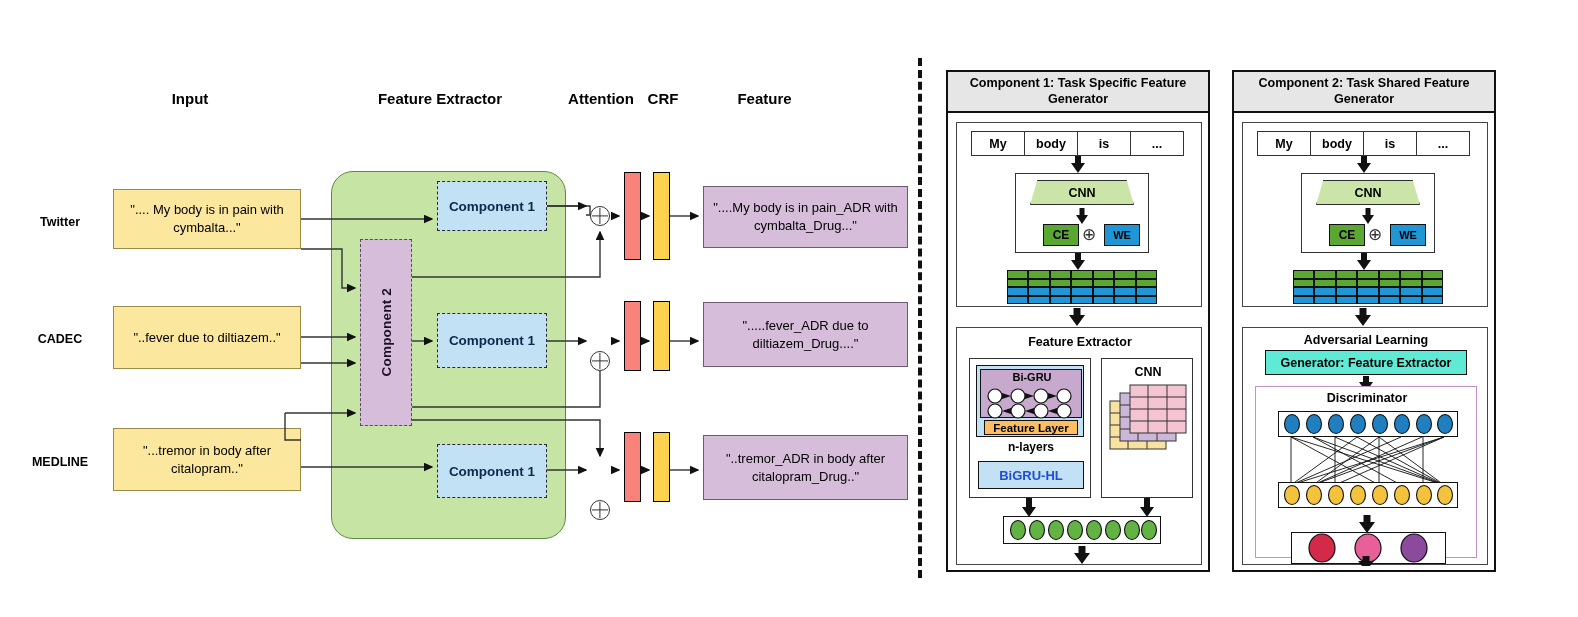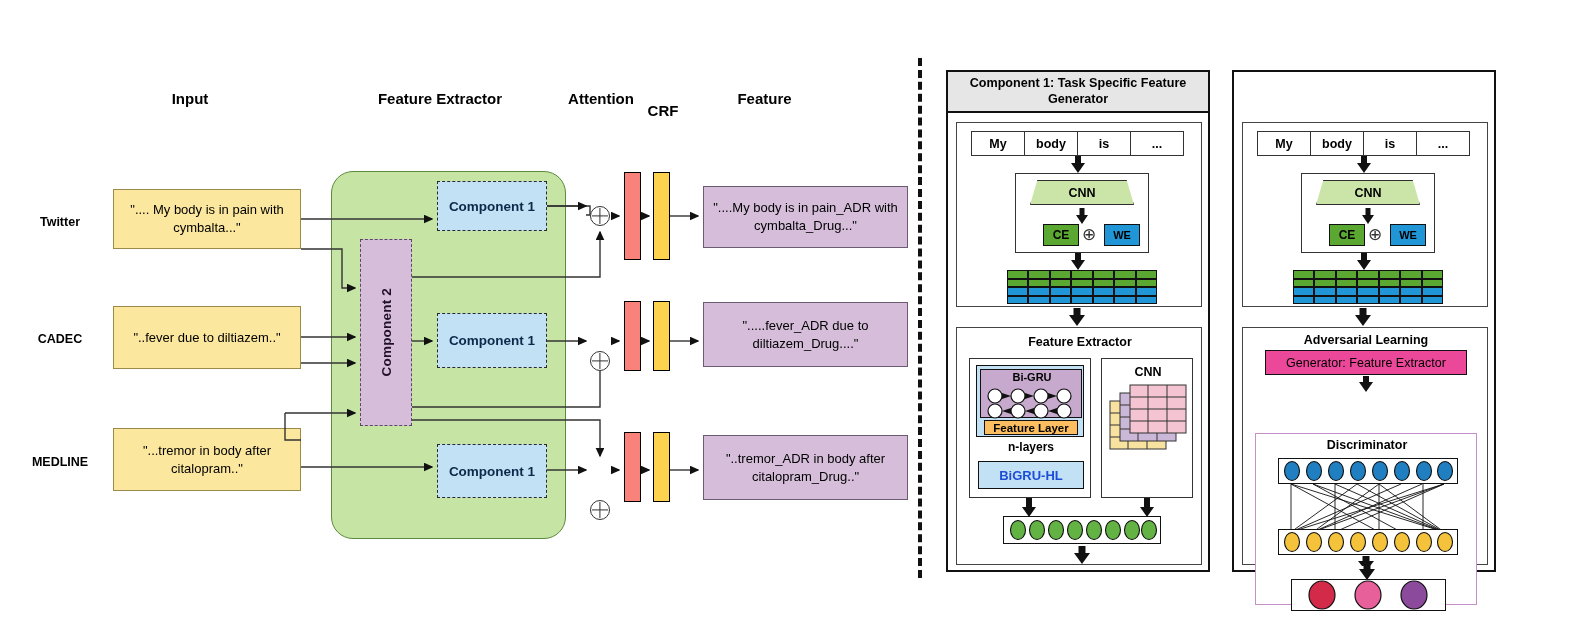--- a/index.html
+++ b/index.html
@@ -105,34 +105,34 @@
     background:#fcbe60; border:1.4px solid #111;
     display:flex; align-items:center; justify-content:center;
     font-size:11.5px; font-weight:bold; color:#000;
   }
   .bigruhl {
     background:#c2e1f5; border:1.5px solid #111;
     display:flex; align-items:center; justify-content:center;
     font-size:13px; font-weight:bold; color:#1d4ed8;
   }
   .genbox {
-    background:#ec4899; border:1.6px solid #111;
-    display:flex; align-items:center; justify-content:center;
-    font-size:12.5px; font-weight:normal; color:#000;text-align:right;
-  }
-  .disc-frame { border:1.6px solid #c58fc9; background:#fff;margin-top:47px; }
+    background:#5eead4; border:1.6px solid #111;
+    display:flex; align-items:center; justify-content:center;
+    font-size:12.5px; font-weight:bold; color:#000;text-align:right;
+  }
+  .disc-frame { border:1.6px solid #c58fc9; background:#fff; }
   .node-row { border:1.8px solid #111; background:#fff; }
 </style>
 </head>
 <body>
 
 <div class="abs col-head" style="left:130px; top:90px; width:120px;">Input</div>
 <div class="abs col-head" style="left:355px; top:90px; width:170px;">Feature Extractor</div>
 <div class="abs col-head" style="left:561px; top:90px; width:80px;">Attention</div>
-<div class="abs col-head" style="left:643px; top:90px; width:40px;margin-top:12px;">CRF</div>
+<div class="abs col-head" style="left:643px; top:90px; width:40px;">CRF</div>
 <div class="abs col-head" style="left:712px; top:90px; width:105px;">Feature</div>
 
 <div class="abs green-container" style="left:331px; top:171px; width:235px; height:368px;"></div>
 
 <div class="abs row-label" style="left:20px; top:215px; width:80px;">Twitter</div>
 <div class="abs row-label" style="left:20px; top:332px; width:80px;">CADEC</div>
 <div class="abs row-label" style="left:20px; top:455px; width:80px;">MEDLINE</div>
 
 <div class="abs inbox" style="left:113px; top:189px; width:188px; height:60px;">".... My body is in pain with cymbalta..."</div>
 <div class="abs inbox" style="left:113px; top:306px; width:188px; height:63px;">"..fever due to diltiazem.."</div>
@@ -361,20 +361,21 @@
         <ellipse cx="90" cy="13" rx="7.5" ry="9.5" fill="#63b244" stroke="#111" stroke-width="1.1"></ellipse>
         <ellipse cx="109" cy="13" rx="7.5" ry="9.5" fill="#63b244" stroke="#111" stroke-width="1.1"></ellipse>
         <ellipse cx="128" cy="13" rx="7.5" ry="9.5" fill="#63b244" stroke="#111" stroke-width="1.1"></ellipse>
         <ellipse cx="145" cy="13" rx="7.5" ry="9.5" fill="#63b244" stroke="#111" stroke-width="1.1"></ellipse>
       </svg>
     </div>
   </div>
 </div>
 
 <div class="abs panel" style="left:1232px; top:70px; width:264px; height:502px;">
+  <div class="panel-title">Component 2: Task Shared Feature Generator</div>
 
   <div class="abs subpanel" style="left:8px; top:50px; width:246px; height:185px;">
     <div class="abs" style="left:14px; top:8px; display:flex;">
       <div class="tok" style="width:54px;height:25px;">My</div>
       <div class="tok" style="width:54px;height:25px;margin-left:-1px;">body</div>
       <div class="tok" style="width:54px;height:25px;margin-left:-1px;">is</div>
       <div class="tok" style="width:54px;height:25px;margin-left:-1px;">...</div>
     </div>
     <svg class="abs" width="246" height="185" style="left:0;top:0;pointer-events:none;">
       <path d="M121,33 L121,41" stroke="#111" stroke-width="6" fill="none"></path>

